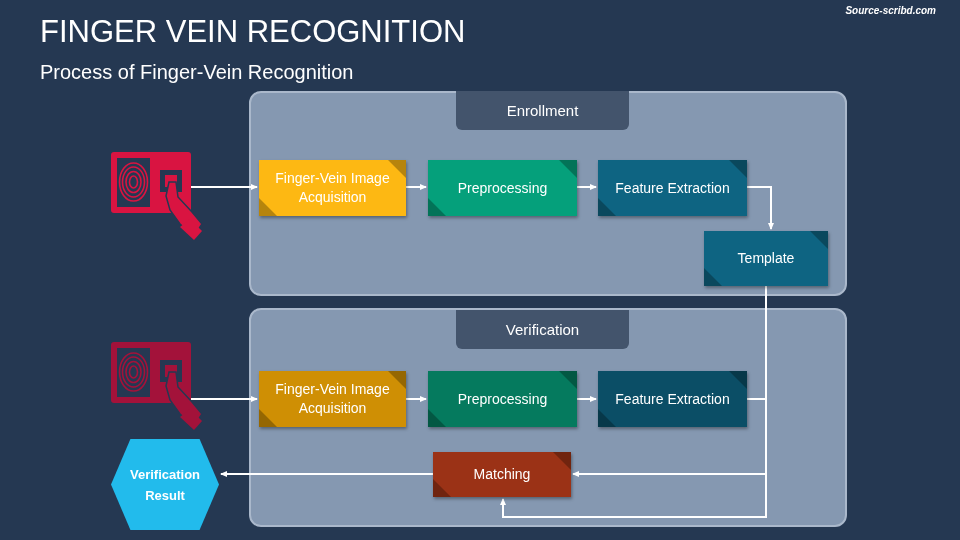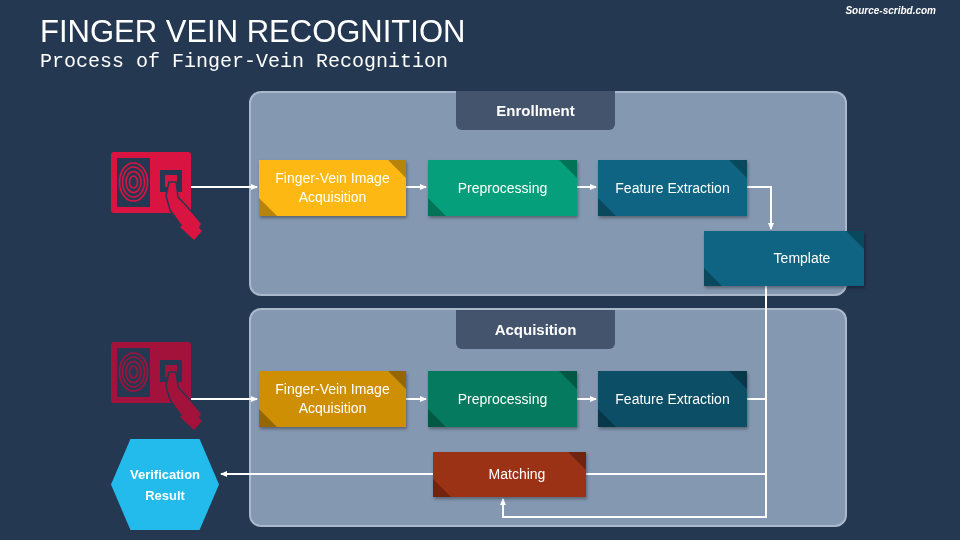--- a/index.html
+++ b/index.html
@@ -9,42 +9,42 @@
     font-family: "Liberation Sans", sans-serif;
     position: relative;
     color: #fff;
   }
   .title {
     position: absolute; left: 40px; top: 14px;
     font-size: 31px; font-weight: normal; letter-spacing: 0px;
     color: #ffffff;
   }
   .subtitle {
-    position: absolute; left: 40px; top: 50px;
-    font-size: 20px; color: #ffffff; font-family: Liberation Mono, monospace;
+    position: absolute; left: 40px; top: 61px;
+    font-size: 20px; color: #ffffff;
   }
   .source {
     position: absolute; right: 24px; top: 5px;
     font-size: 10px; font-weight: bold; font-style: italic; color: #ffffff; margin-left: 24px;
   }
   .panel {
     position: absolute; left: 249px; width: 598px;
     background: #8598b1;
     border: 2px solid #aab8cb;
     border-radius: 12px;
     box-sizing: border-box;
   }
   .panel.enroll { top: 91px; height: 205px; }
   .panel.verify { top: 308px; height: 219px; }
   .panel-head {
-    position: absolute; left: 205px; top: -2px; width: 159px; height: 39px;
+    position: absolute; left: 205px; top: -2px; width: 173px; height: 39px;
     background: #43546c;
     border-radius: 0 0 6px 6px;
     display: flex; align-items: center; justify-content: center;
-    font-weight: bold; font-size: 15px; color: #fff;
+    font-weight: normal; font-size: 15px; color: #fff;
   }
   .panel.verify .panel-head { top: 0px; }
   .box {
     position: absolute;
     display: flex; align-items: center; justify-content: center;
     text-align: center;
     font-size: 14px; line-height: 19px; color: #fff;
     box-shadow: 1px 2px 3px rgba(0,0,0,0.35);
     overflow: hidden;
   }
@@ -75,21 +75,21 @@
 <body>
 
 <div class="title">FINGER VEIN RECOGNITION</div>
 <div class="subtitle">Process of Finger-Vein Recognition</div>
 <div class="source">Source-scribd.com</div>
 
 <div class="panel enroll">
   <div class="panel-head">Enrollment</div>
 </div>
 <div class="panel verify">
-  <div class="panel-head">Acquisition</div>
+  <div class="panel-head">Verification</div>
 </div>
 
 <svg class="arrows" width="960" height="540">
   <defs>
     <marker id="ah" markerWidth="8" markerHeight="8" refX="6" refY="3" orient="auto" markerUnits="userSpaceOnUse">
       <path d="M0,0 L7,3 L0,6 Z" fill="#ffffff"></path>
     </marker>
   </defs>
   <g stroke="#ffffff" stroke-width="2" fill="none">
 
@@ -111,34 +111,34 @@
 
 <div class="box" style="left:259px;top:160px;width:147px;height:56px;background:#fdb813;">
     <span style="width:120px;">Finger-Vein Image Acquisition</span>
   </div>
 <div class="box" style="left:428px;top:160px;width:149px;height:56px;background:#05a07b;">
     <span>Preprocessing</span>
   </div>
 <div class="box" style="left:598px;top:160px;width:149px;height:56px;background:#0e6482;">
     <span>Feature Extraction</span>
   </div>
-<div class="box" style="left:704px;top:231px;width:124px;height:55px;background:#0e6482;padding-left:36px;">
+<div class="box" style="left:704px;top:231px;width:124px;height:55px;background:#0e6482;">
     <span>Template</span>
   </div>
 
 <div class="box" style="left:259px;top:371px;width:147px;height:56px;background:#cf8f04;">
     <span style="width:120px;">Finger-Vein Image Acquisition</span>
   </div>
 <div class="box" style="left:428px;top:371px;width:149px;height:56px;background:#057a5e;">
     <span>Preprocessing</span>
   </div>
 <div class="box" style="left:598px;top:371px;width:149px;height:56px;background:#0b4e66;">
     <span>Feature Extraction</span>
   </div>
-<div class="box" style="left:433px;top:452px;width:138px;height:45px;background:#9b3216;padding-left:15px;">
+<div class="box" style="left:433px;top:452px;width:138px;height:45px;background:#9b3216;">
     <span>Matching</span>
   </div>
 
 <div class="hex">
     <span style="width:95px;">Verification Result</span>
   </div>
 
 <svg class="icon" style="left:110px;top:152px;" width="95" height="90" viewBox="0 0 95 90">
   <rect x="1" y="0" width="80" height="61" rx="3" fill="#d91441"></rect>
   <rect x="7" y="6" width="33" height="49" fill="#253852"></rect>

